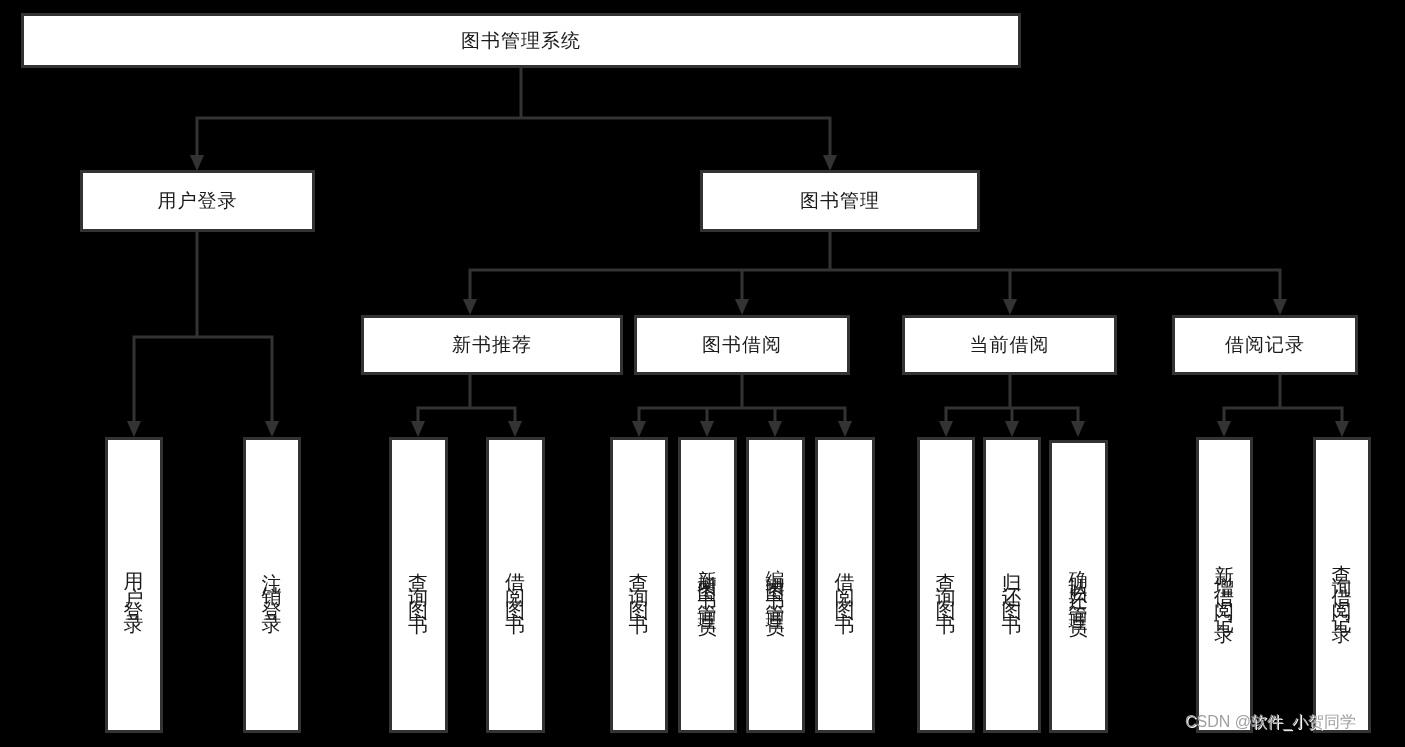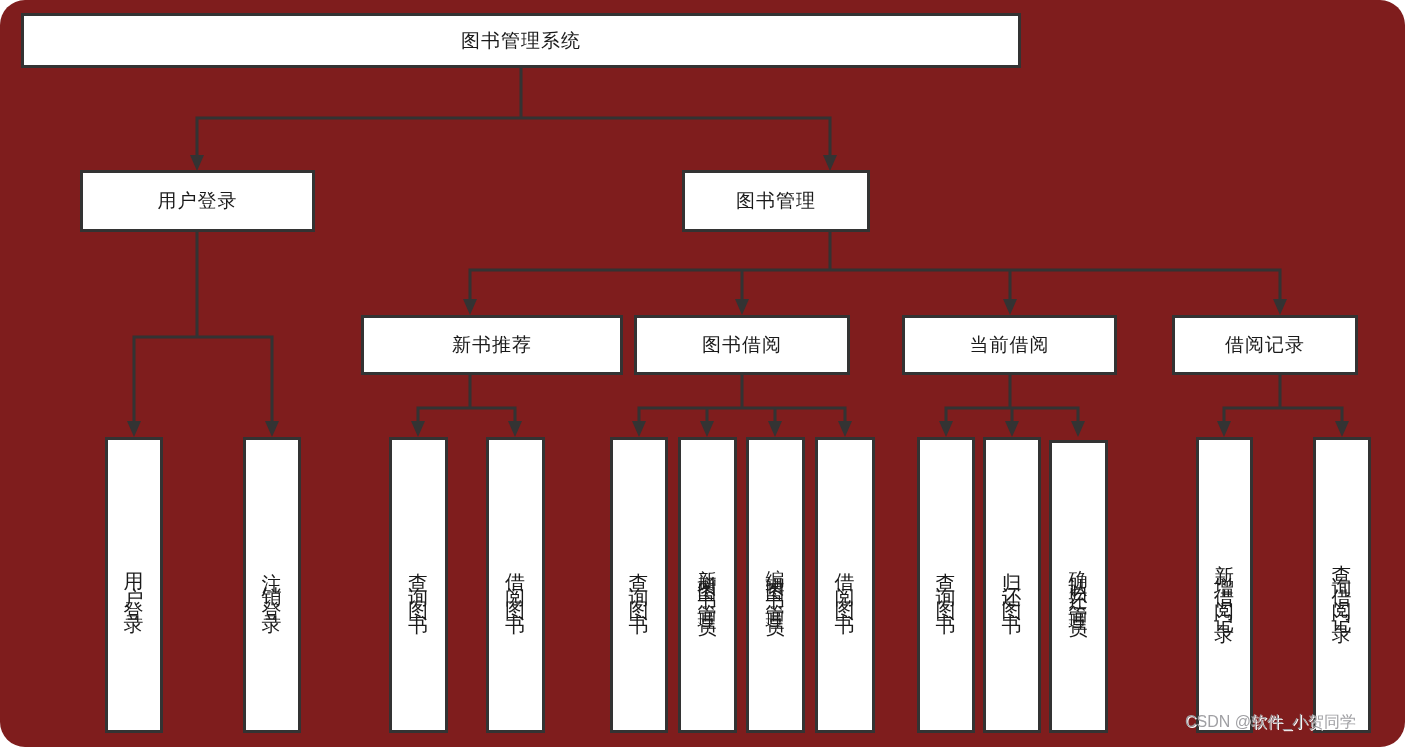--- a/index.html
+++ b/index.html
@@ -5,24 +5,23 @@
   html, body {
     margin: 0;
     padding: 0;
     background: #ffffff;
     font-family: "Liberation Sans", "DejaVu Sans", sans-serif;
   }
   .stage {
     position: relative;
     width: 1405px;
     height: 747px;
-    background: #7f1d1d;
+    background: #000000;
     overflow: hidden;
     color: #1a1a1a;
-    border-radius: 25px;
   }
   .connectors {
     position: absolute;
     left: 0; top: 0;
     width: 1405px; height: 747px;
     z-index: 0;
   }
   .box {
     position: absolute;
     background: #ffffff;
@@ -99,21 +98,21 @@
       <polygon points="1005,421 1019,421 1012,437"></polygon>
       <polygon points="1071,421 1085,421 1078,437"></polygon>
       <polygon points="1217,421 1231,421 1224,437"></polygon>
       <polygon points="1335,421 1349,421 1342,437"></polygon>
     </g>
   </svg>
 
   <div class="box" style="left:21px; top:13px; width:1000px; height:55px;">图书管理系统</div>
 
   <div class="box" style="left:80px; top:170px; width:235px; height:62px;">用户登录</div>
-  <div class="box" style="left:682px; top:170px; width:188px; height:62px;">图书管理</div>
+  <div class="box" style="left:700px; top:170px; width:280px; height:62px;">图书管理</div>
 
   <div class="box" style="left:361px; top:315px; width:262px; height:60px;">新书推荐</div>
   <div class="box" style="left:634px; top:315px; width:216px; height:60px;">图书借阅</div>
   <div class="box" style="left:902px; top:315px; width:215px; height:60px;">当前借阅</div>
   <div class="box" style="left:1172px; top:315px; width:186px; height:60px;">借阅记录</div>
 
   <div class="box vbox sp-wide" style="left:105px; top:437px; width:58px; height:296px;">用户登录</div>
   <div class="box vbox sp-wide" style="left:243px; top:437px; width:58px; height:296px;">注销登录</div>
 
   <div class="box vbox sp-wide" style="left:389px; top:437px; width:59px; height:296px;">查询图书</div>

